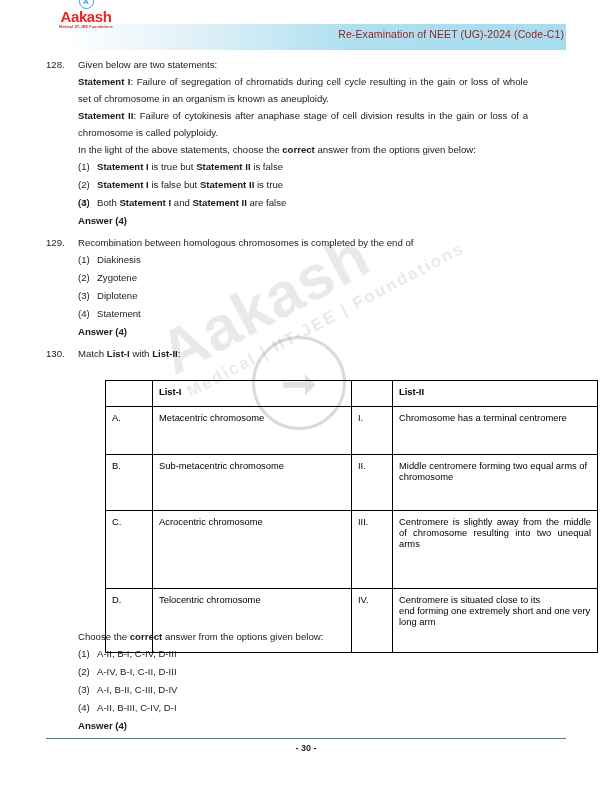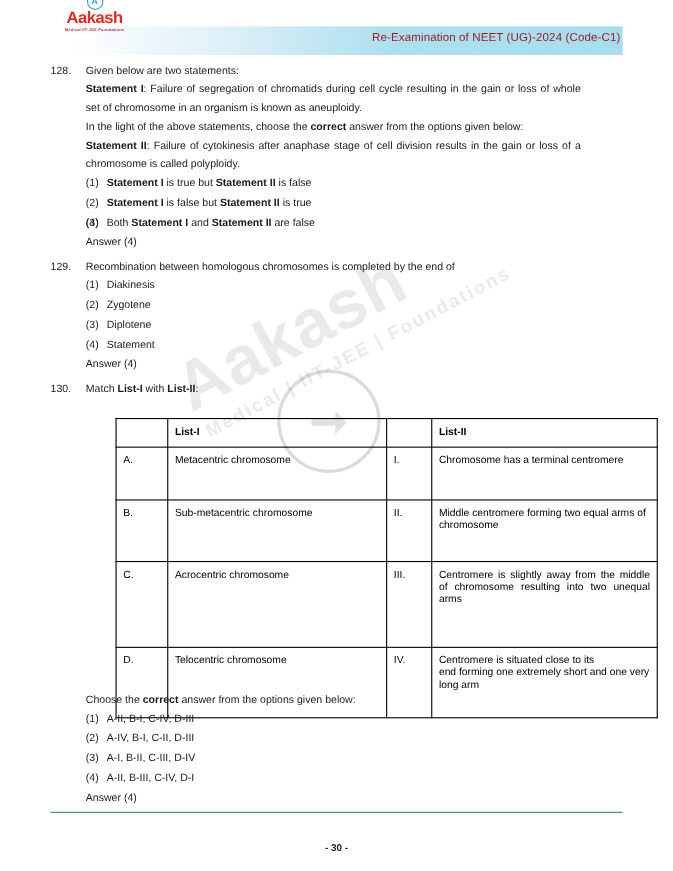--- a/index.html
+++ b/index.html
@@ -172,21 +172,21 @@
     line-height: 18px;
   }
   .opt .lbl {
     position: absolute;
     left: 78px;
     top: 0;
   }
   .answer {
     padding-left: 78px;
     line-height: 18px;
-    font-weight: normal;
+    font-weight: bold;
   }
   b, .b { font-weight: bold; }
 
   
   .match-table {
     position: absolute;
     left: 105px;
     top: 380px;
     width: 440px;
     border-collapse: collapse;
@@ -241,21 +241,20 @@
     background: #3f7f8c;
   }
   .footer-page {
     position: absolute;
     left: 0; top: 5px;
     width: 612px;
     text-align: center;
     font-size: 9px;
     font-weight: bold;
     color: #1b1b1b;
-    margin-top: 23px;
   }
 </style>
 </head>
 <body>
 
 <div class="page">
 
   <div class="watermark">
     <div class="wm-circle">
       <div class="fig">➞</div>
@@ -281,25 +280,25 @@
   <div class="content">
 
     <div class="qblock">
       <div class="qline">
         <span class="qnum">128.</span>
         <span>Given below are two statements:</span>
       </div>
       <div class="para">
         <b>Statement I</b><span>: Failure of segregation of chromatids during cell cycle resulting in the gain or loss of whole set of chromosome in an organism is known as aneuploidy.</span>
       </div>
+      <div class="para">
+        <b>Statement II</b><span>: Failure of cytokinesis after anaphase stage of cell division results in the gain or loss of a chromosome is called polyploidy.</span>
+      </div>
       <div class="para nojust">
         <span>In the light of the above statements, choose the </span><b>correct</b><span> answer from the options given below:</span>
-      </div>
-      <div class="para">
-        <b>Statement II</b><span>: Failure of cytokinesis after anaphase stage of cell division results in the gain or loss of a chromosome is called polyploidy.</span>
       </div>
       <div class="opt">
         <span class="lbl">(1)</span>
         <span><b>Statement I</b><span> is true but </span><b>Statement II</b><span> is false</span></span>
       </div>
       <div class="opt">
         <span class="lbl">(2)</span>
         <span><b>Statement I</b><span> is false but </span><b>Statement II</b><span> is true</span></span>
       </div>
       <div class="opt">

